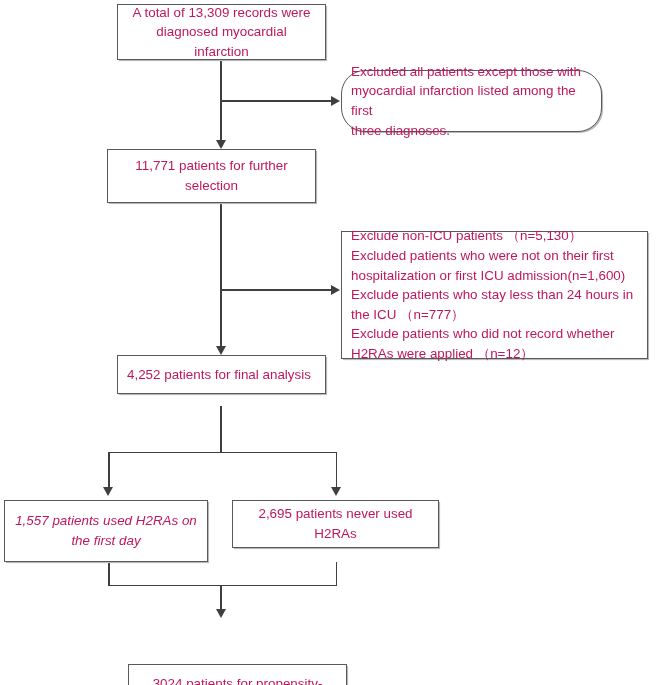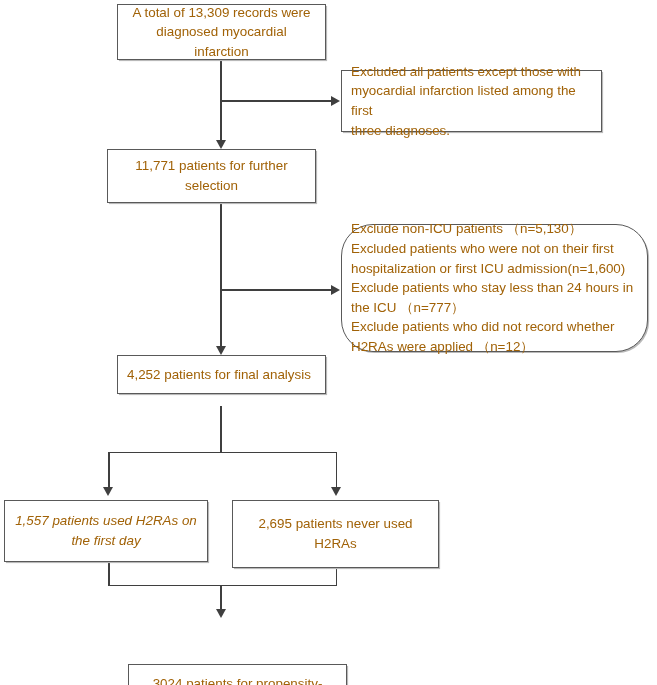--- a/index.html
+++ b/index.html
@@ -19,46 +19,46 @@
     left: 0;
     top: 0;
     width: 657px;
     height: 685px;
   }
   .box {
     position: absolute;
     box-sizing: border-box;
     border: 1.4px solid #595959;
     background: #ffffff;
-    color: #a16207;
+    color: #be185d;
     font-size: 13.4px;
     line-height: 19.6px;
     display: flex;
     align-items: center;
     box-shadow: 1.5px 1.5px 0 -0.4px #b9b9b9;
     z-index: 2;
     justify-content: flex-end;
   }
   .box > .txt {
     display: block;
     width: 100%;
     padding: 0 9px;
     white-space: pre-line;
   }
   .center > .txt { text-align: center; }
   .left > .txt { text-align: left; }
 
   
   #box-total      { left: 117px; top: 4px;   width: 209px; height: 56px; }
-  #box-excl-1     { left: 341px; top: 70px;  width: 261px; height: 62px; }
+  #box-excl-1     { left: 341px; top: 70px;  width: 261px; height: 62px; border-radius: 24px; }
   #box-further    { left: 107px; top: 149px; width: 209px; height: 54px; }
-  #box-excl-2     { left: 341px; top: 224px; width: 307px; height: 128px; border-radius: 32px; }
+  #box-excl-2     { left: 341px; top: 231px; width: 307px; height: 128px; }
   #box-final      { left: 117px; top: 355px; width: 209px; height: 39px; }
   #box-used       { left: 4px;   top: 500px; width: 204px; height: 62px; font-style: italic; }
-  #box-never      { left: 232px; top: 500px; width: 207px; height: 68px; }
+  #box-never      { left: 232px; top: 500px; width: 207px; height: 48px; }
   #box-matching   { left: 128px; top: 620px; width: 219px; height: 60px; margin-top: 44px; }
 
   .conn { position: absolute; background: #3f3f3f; z-index: 1; }
   .vline { width: 1.6px; }
   .hline { height: 1.6px; }
   .arrow-down {
     position: absolute;
     width: 0; height: 0;
     border-left: 5.5px solid transparent;
     border-right: 5.5px solid transparent;

